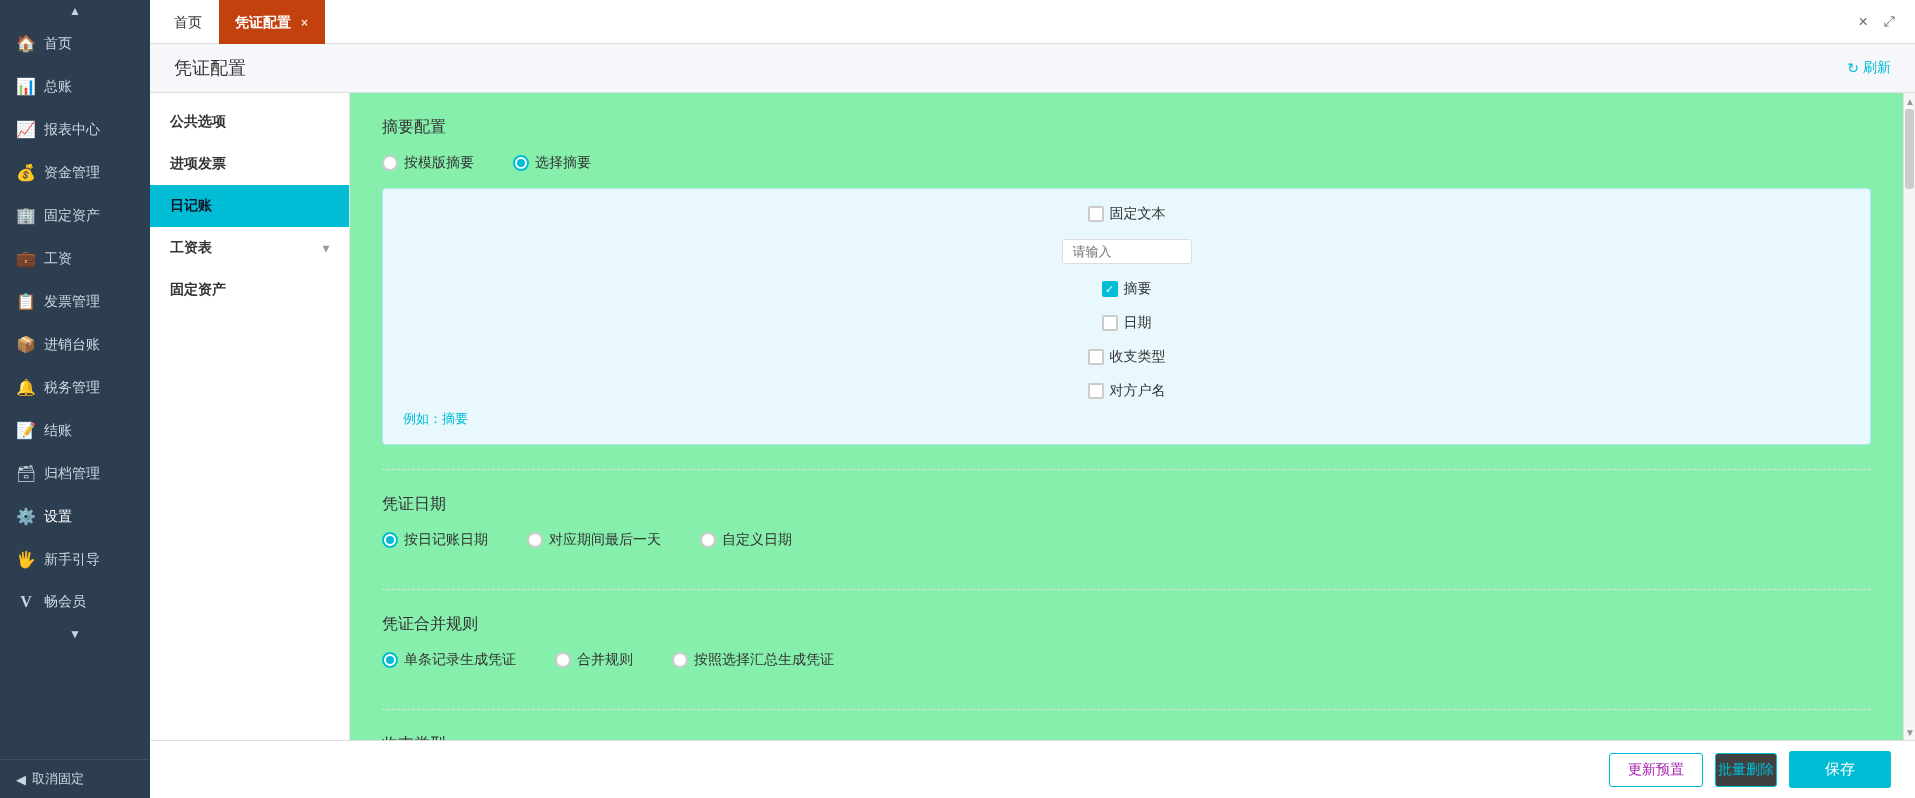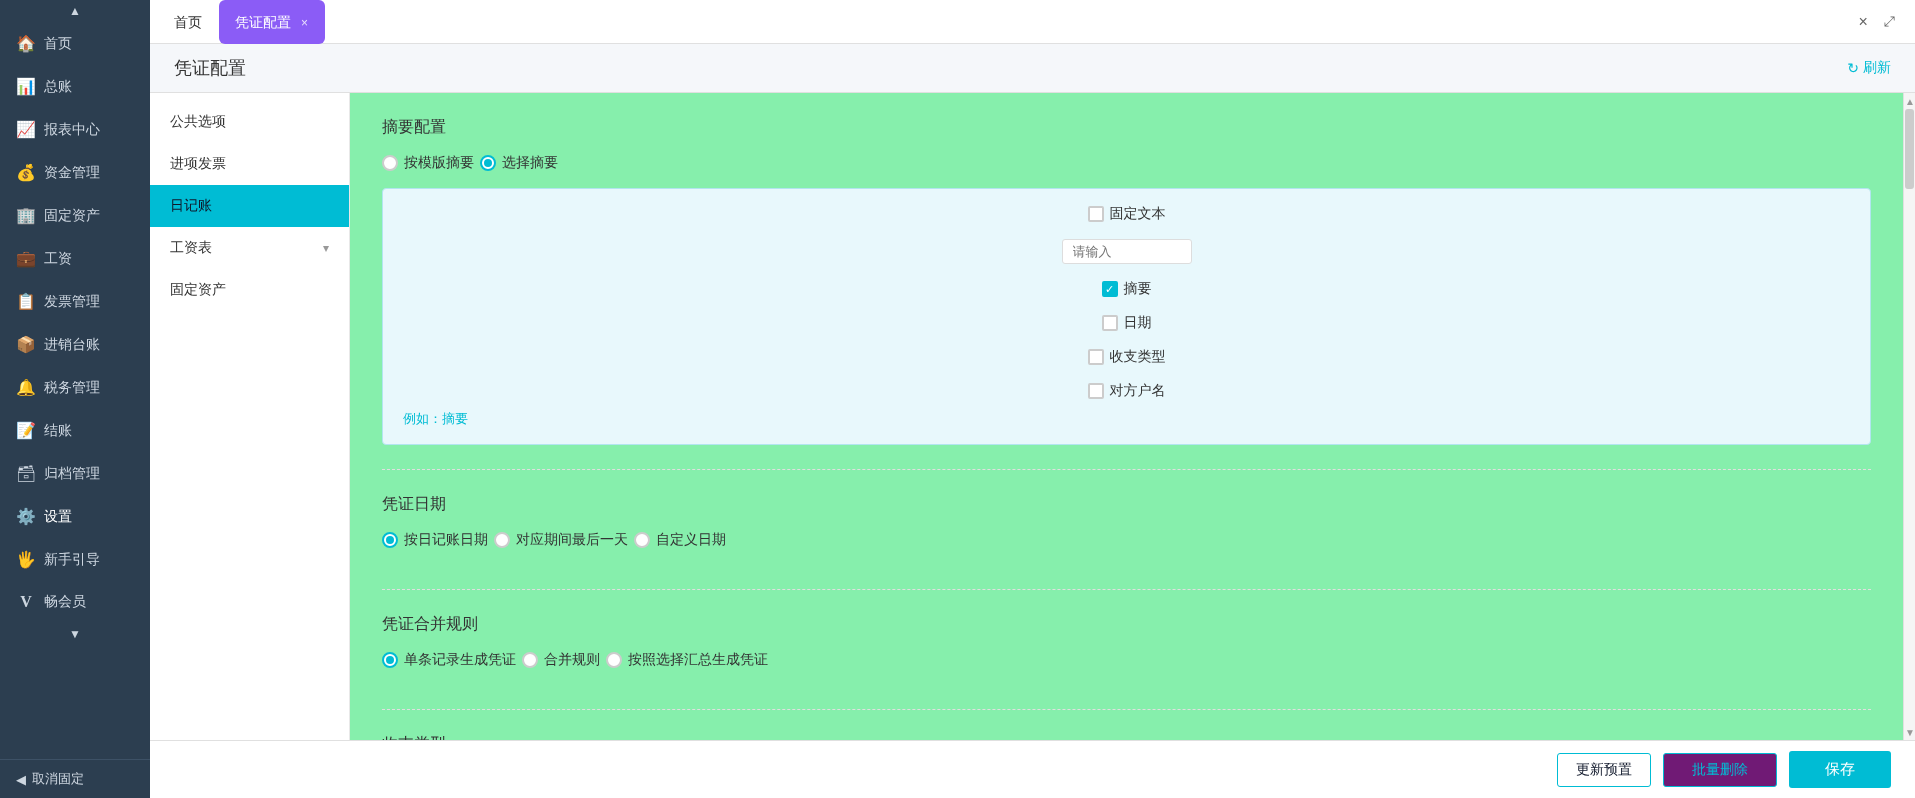--- a/index.html
+++ b/index.html
@@ -69,23 +69,24 @@
     .tab {
       padding: 0 16px;
       height: 44px;
       line-height: 44px;
       font-size: 14px;
       cursor: pointer;
       color: #333;
       border-right: 1px solid transparent;
     }
     .tab.active {
-      background: #8b5cf6;
+      background: #c2410c;
       color: #fff;
-      border-radius: 6px;
+      border-radius: 0;
+      font-weight: bold;
     }
     .tab-close {
       margin-left: 6px;
       font-size: 12px;
       cursor: pointer;
       color: rgba(255,255,255,0.8);
     }
     .tab-actions {
       margin-left: auto;
       display: flex;
@@ -140,20 +141,21 @@
       overflow-y: auto;
     }
     .left-nav-item {
       padding: 12px 20px;
       font-size: 14px;
       color: #333;
       cursor: pointer;
       display: flex;
       align-items: center;
       justify-content: space-between;
+      font-weight: bold;
     }
     .left-nav-item.active {
       background: #00bcd4;
       color: #0f172a;
     }
     .left-nav-item .chevron { font-size: 12px; color: #999; }
 
     
     .right-content {
       flex: 1;
@@ -175,21 +177,21 @@
       font-size: 16px;
       font-weight: 500;
       color: #333;
       margin-bottom: 16px;
     }
 
     
     .radio-group {
       display: flex;
       align-items: flex-end;
-      gap: 6px;
+      gap: 39px;
       margin-bottom: 16px;
       margin-top: 8px;
     }
     .radio-item {
       display: flex;
       align-items: center;
       gap: 6px;
       font-size: 14px;
       color: #333;
       cursor: pointer;
@@ -276,31 +278,31 @@
       border-top: 1px solid #e0e0e0;
       padding: 10px 24px;
       display: flex;
       align-items: center;
       justify-content: flex-end;
       gap: 12px;
     }
     .btn-update {
       background: #fff;
       border: 1px solid #00bcd4;
-      color: #0f172a;
+      color: #a21caf;
       padding: 7px 18px;
       border-radius: 3px;
       font-size: 14px;
       cursor: pointer;
     }
     .btn-batch-delete {
-      background: #701a75;
+      background: #404040;
       border: 1px solid #00bcd4;
       color: #00bcd4;
-      padding: 7px 28px;
+      padding: 7px 2px;
       border-radius: 3px;
       font-size: 14px;
       cursor: pointer;
     }
     .btn-save {
       background: #00bcd4;
       border: none;
       color: #fff;
       padding: 9px 36px;
       border-radius: 3px;

